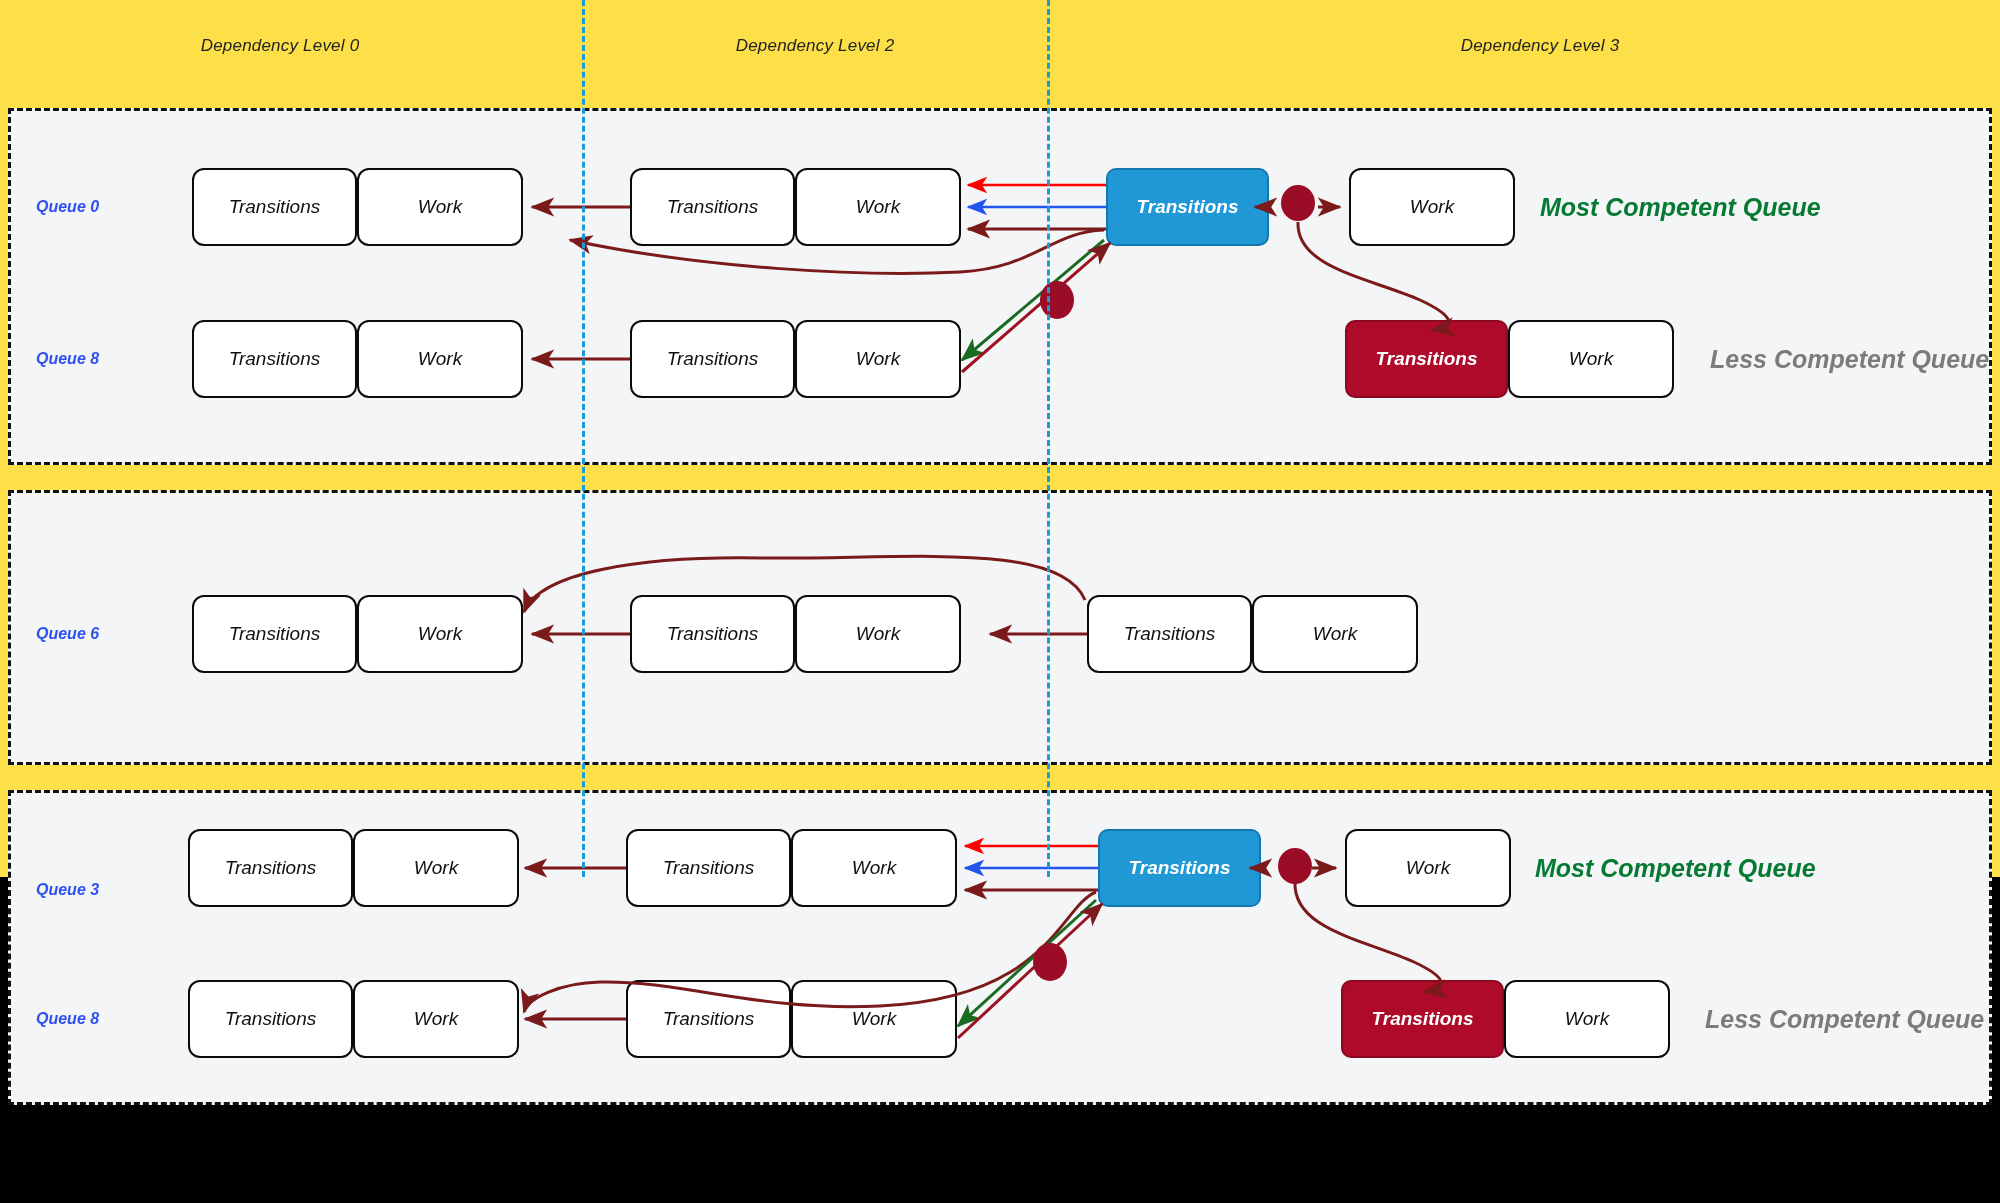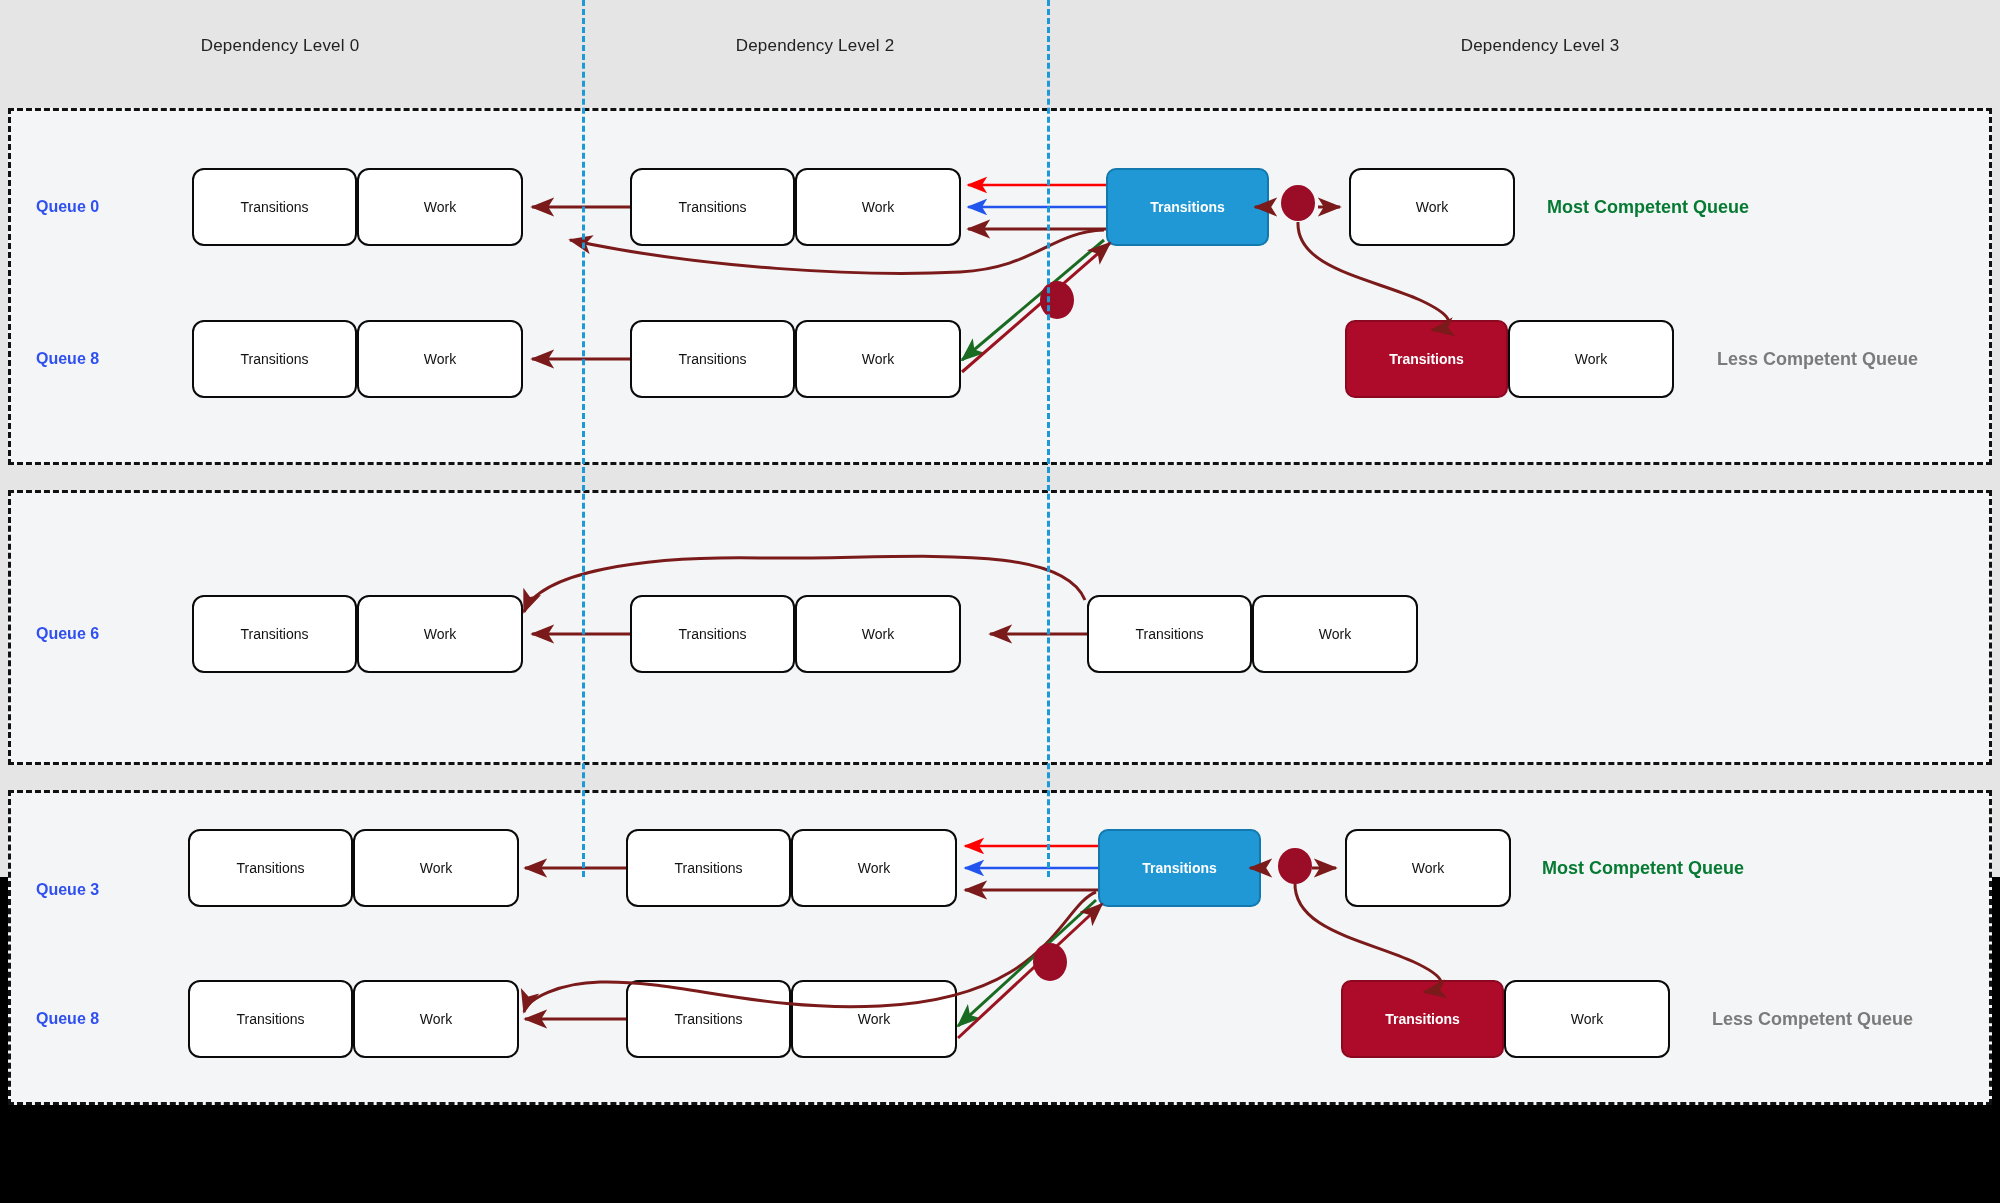--- a/index.html
+++ b/index.html
@@ -5,21 +5,22 @@
   * { box-sizing: border-box; margin: 0; padding: 0; }
   html, body {
     width: 2000px; height: 1203px;
     background: #000000;
     font-family: "Liberation Sans", sans-serif;
     overflow: hidden;
   }
   #stage {
     position: relative;
     width: 2000px; height: 877px;
-    background: #e5e5e5;
+    background: #fde047;
+    font-style: italic;
   }
 
   
   .dep-label {
     position: absolute;
     color: #232323;
     font-size: 17px;
     font-weight: 400;
     letter-spacing: .2px;
     white-space: nowrap;
@@ -57,21 +58,21 @@
   }
 
   
   .node {
     position: absolute;
     height: 78px;
     border: 2.2px solid #0a0a0a;
     border-radius: 12px;
     background: #ffffff;
     color: #111111;
-    font-size: 14px;
+    font-size: 19px;
     display: flex;
     align-items: center;
     justify-content: center;
     white-space: nowrap;
     transform: translateY(-50%);
     z-index: 20;
   }
   .node.blue {
     background: #2098d6;
     border-color: #1278ad;
@@ -83,26 +84,25 @@
     background: #ad0b29;
     border-color: #8a0820;
     color: #ffffff;
     font-weight: bold;
     border-radius: 10px;
   }
 
   
   .note {
     position: absolute;
-    font-size: 18px;
+    font-size: 25px;
     font-weight: bold;
     white-space: nowrap;
     transform: translateY(-50%);
     z-index: 30;
-    margin-left: 7px;
   }
   .note.green { color: #067a33; }
   .note.grey  { color: #7b7b7b; }
 
   
   #edges {
     position: absolute;
     left: 0; top: 0;
     width: 2000px; height: 1203px;
     z-index: 25;

